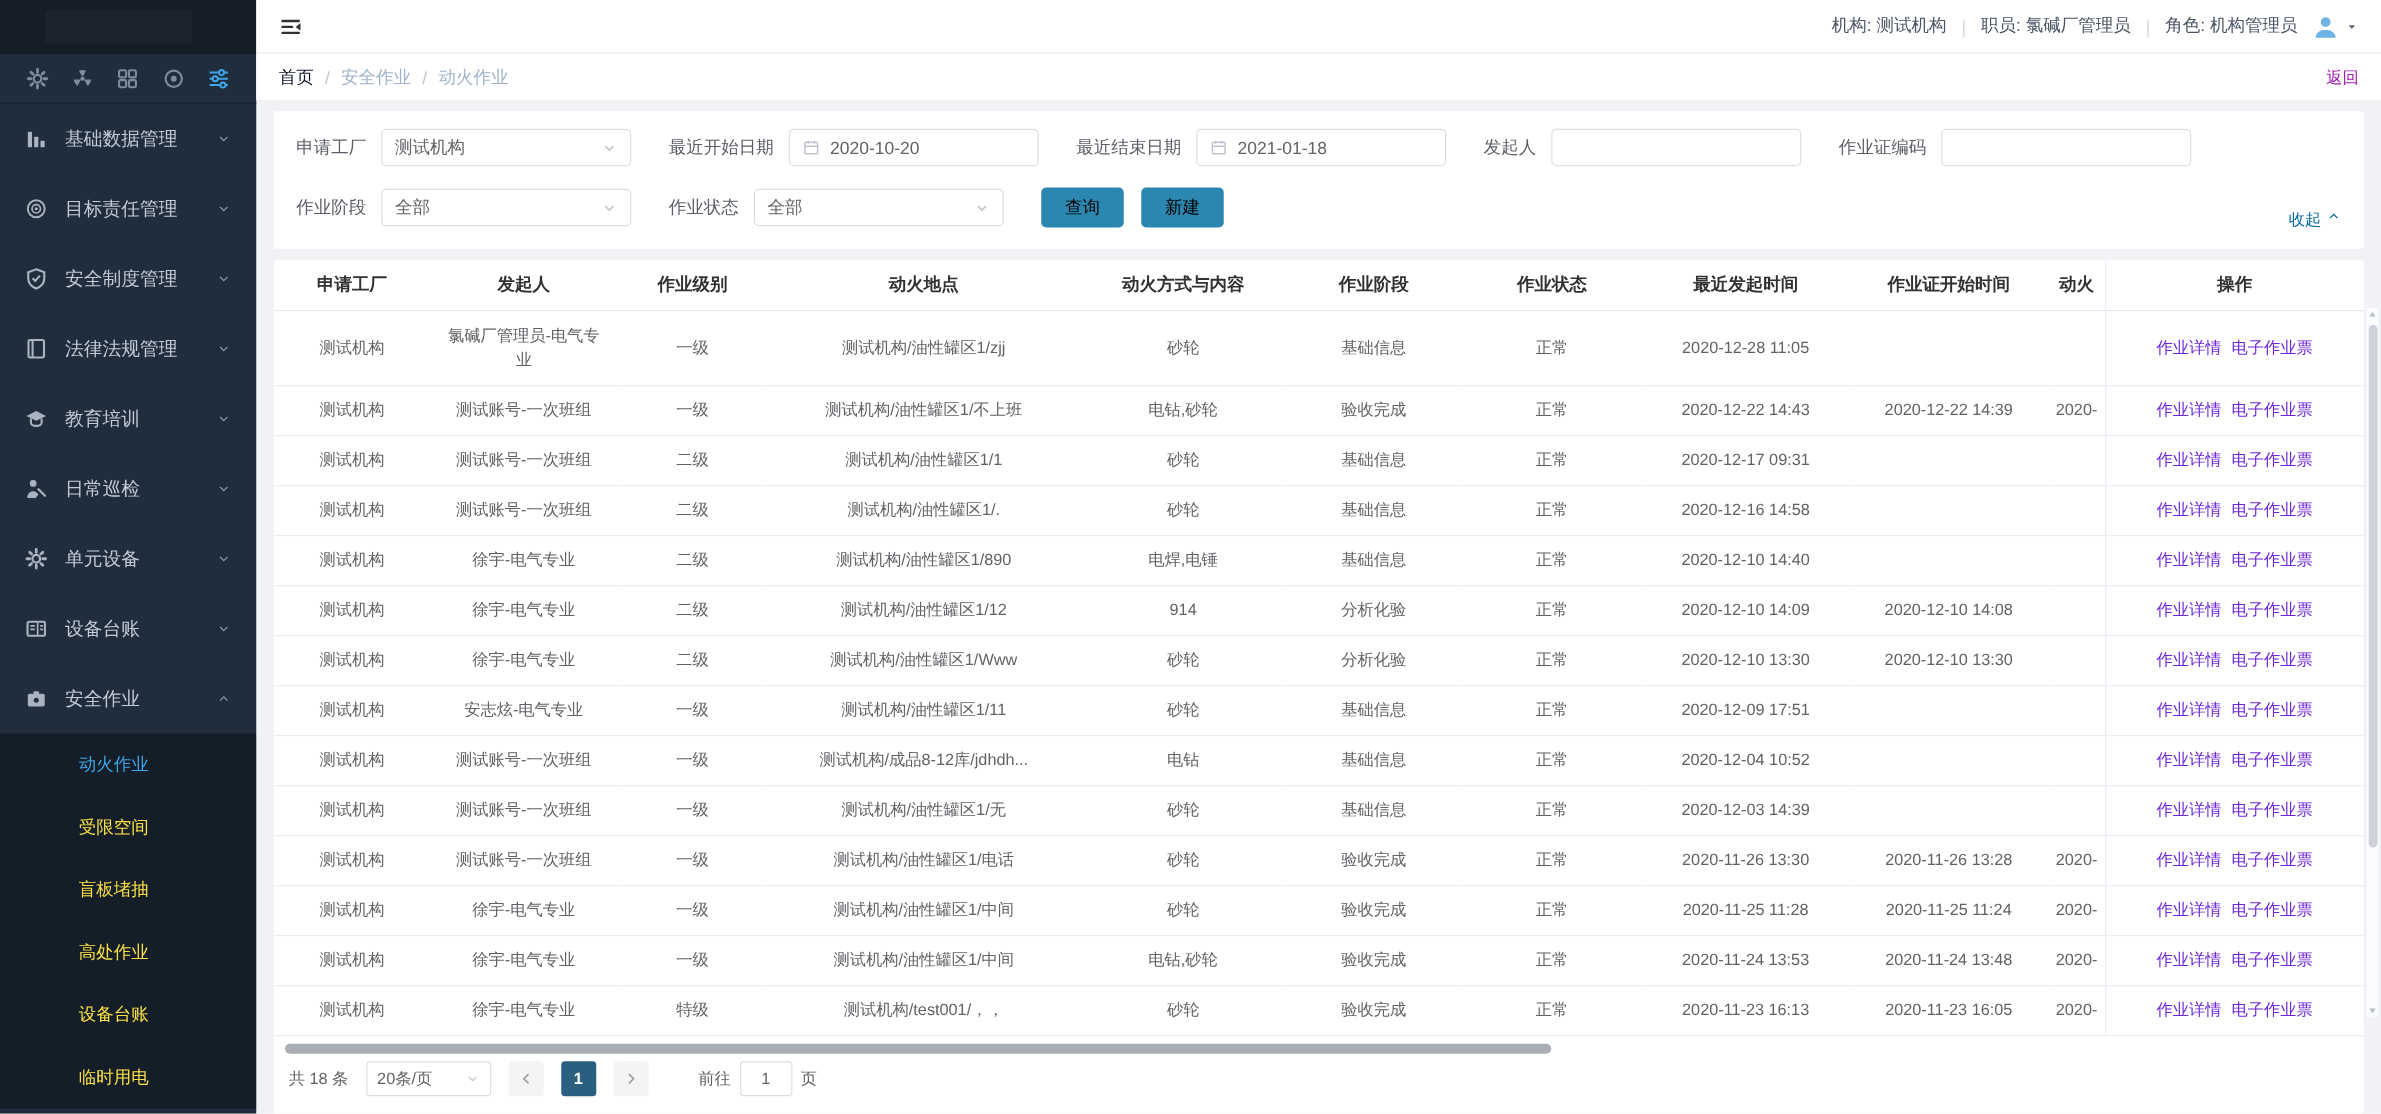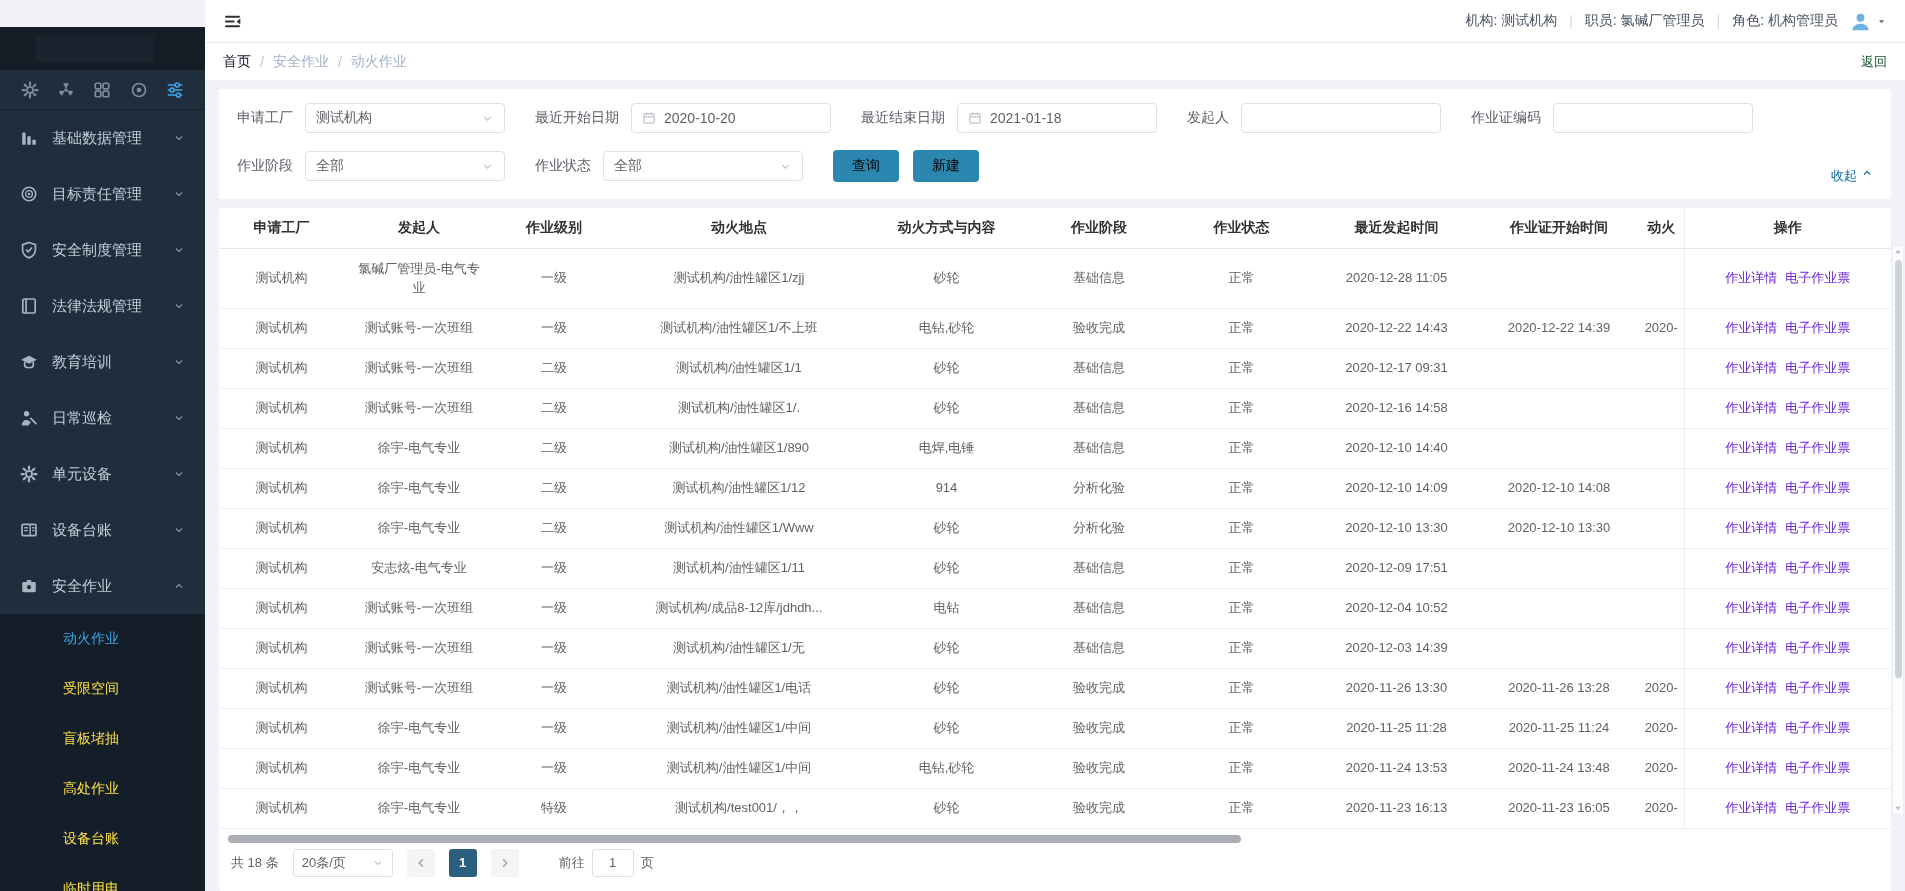--- a/index.html
+++ b/index.html
@@ -1,21 +1,21 @@
 <!DOCTYPE html>
 <html><head>
 <meta charset="utf-8">
 <style>
   * { box-sizing: border-box; margin: 0; padding: 0; }
   html,body { width:1905px; height:891px; overflow:hidden; }
   body { font-family:"Liberation Sans","DejaVu Sans",sans-serif; display:flex; background:#f0f2f5; font-size:14px; }
   .ic { width:100%; height:100%; display:block; }
 
   
-  .sidebar { width:205px; flex-shrink:0; background:#1f2d3d; display:flex; flex-direction:column; color:#c3cbd6;margin-top:27px; }
+  .sidebar { width:205px; flex-shrink:0; background:#1f2d3d; display:flex; flex-direction:column; color:#c3cbd6; }
   .logo-area { height:43px; background:#151d26; position:relative; }
   .logo-block { position:absolute; left:36px; top:8px; width:118px; height:27px; background:#1b242e; border-radius:3px; }
   .top-icons { height:40px; display:flex; align-items:center; justify-content:space-around; padding:0 12px; border-bottom:1px solid #18222d; }
   .top-ic { width:18px; height:18px; color:#7e8b9b; cursor:pointer; }
   .top-ic.active { color:#3ea6e8; }
   .menu { flex:1; overflow:hidden; }
   .menu-item { height:56px; display:flex; align-items:center; padding:0 20px; cursor:pointer; }
   .mi-ic { width:18px; height:18px; color:#aab4c0; flex-shrink:0; }
   .mi-label { margin-left:14px; font-size:15px; color:#c3cbd6; }
   .mi-caret { margin-left:auto; width:12px; height:12px; color:#8b97a6; }
@@ -30,21 +30,21 @@
   .user-area { margin-left:auto; display:flex; align-items:center; gap:12px; font-size:14px; color:#4a5564; }
   .u-sep { color:#d3d7dd; }
   .avatar-btn { display:flex; align-items:center; gap:5px; cursor:pointer; }
   .avatar { width:21px; height:21px; color:#6db3e3; }
   .caret-sm { width:11px; height:11px; color:#5a6775; }
 
   .crumb-bar { height:37px; background:#fff; display:flex; align-items:center; padding:0 18px; }
   .bc-item { color:#9fb3c9; cursor:default; }
   .bc-item.first { color:#0f172a; cursor:pointer; }
   .bc-sep { color:#c0c4cc; margin:0 9px; }
-  .back-link { margin-left:auto; color:#14532d; font-size:13px; cursor:pointer; }
+  .back-link { margin-left:auto; color:#a21caf; font-size:13px; cursor:pointer; }
 
   .content { flex:1; padding:9px 14px 0; display:flex; flex-direction:column; min-height:0; }
 
   
   .filter-card { background:#fff; border-radius:2px; padding:14px 18px; }
   .f-row { display:flex; align-items:center; }
   .f-row + .f-row { margin-top:14px; }
   .f-group { display:flex; align-items:center; margin-right:30px; }
   .f-label { color:#5a5e66; margin-right:12px; white-space:nowrap; }
   .f-select, .f-date { width:200px; height:30px; border:1px solid #dcdfe6; border-radius:4px; background:#fff; display:flex; align-items:center; padding:0 10px; cursor:pointer; }

